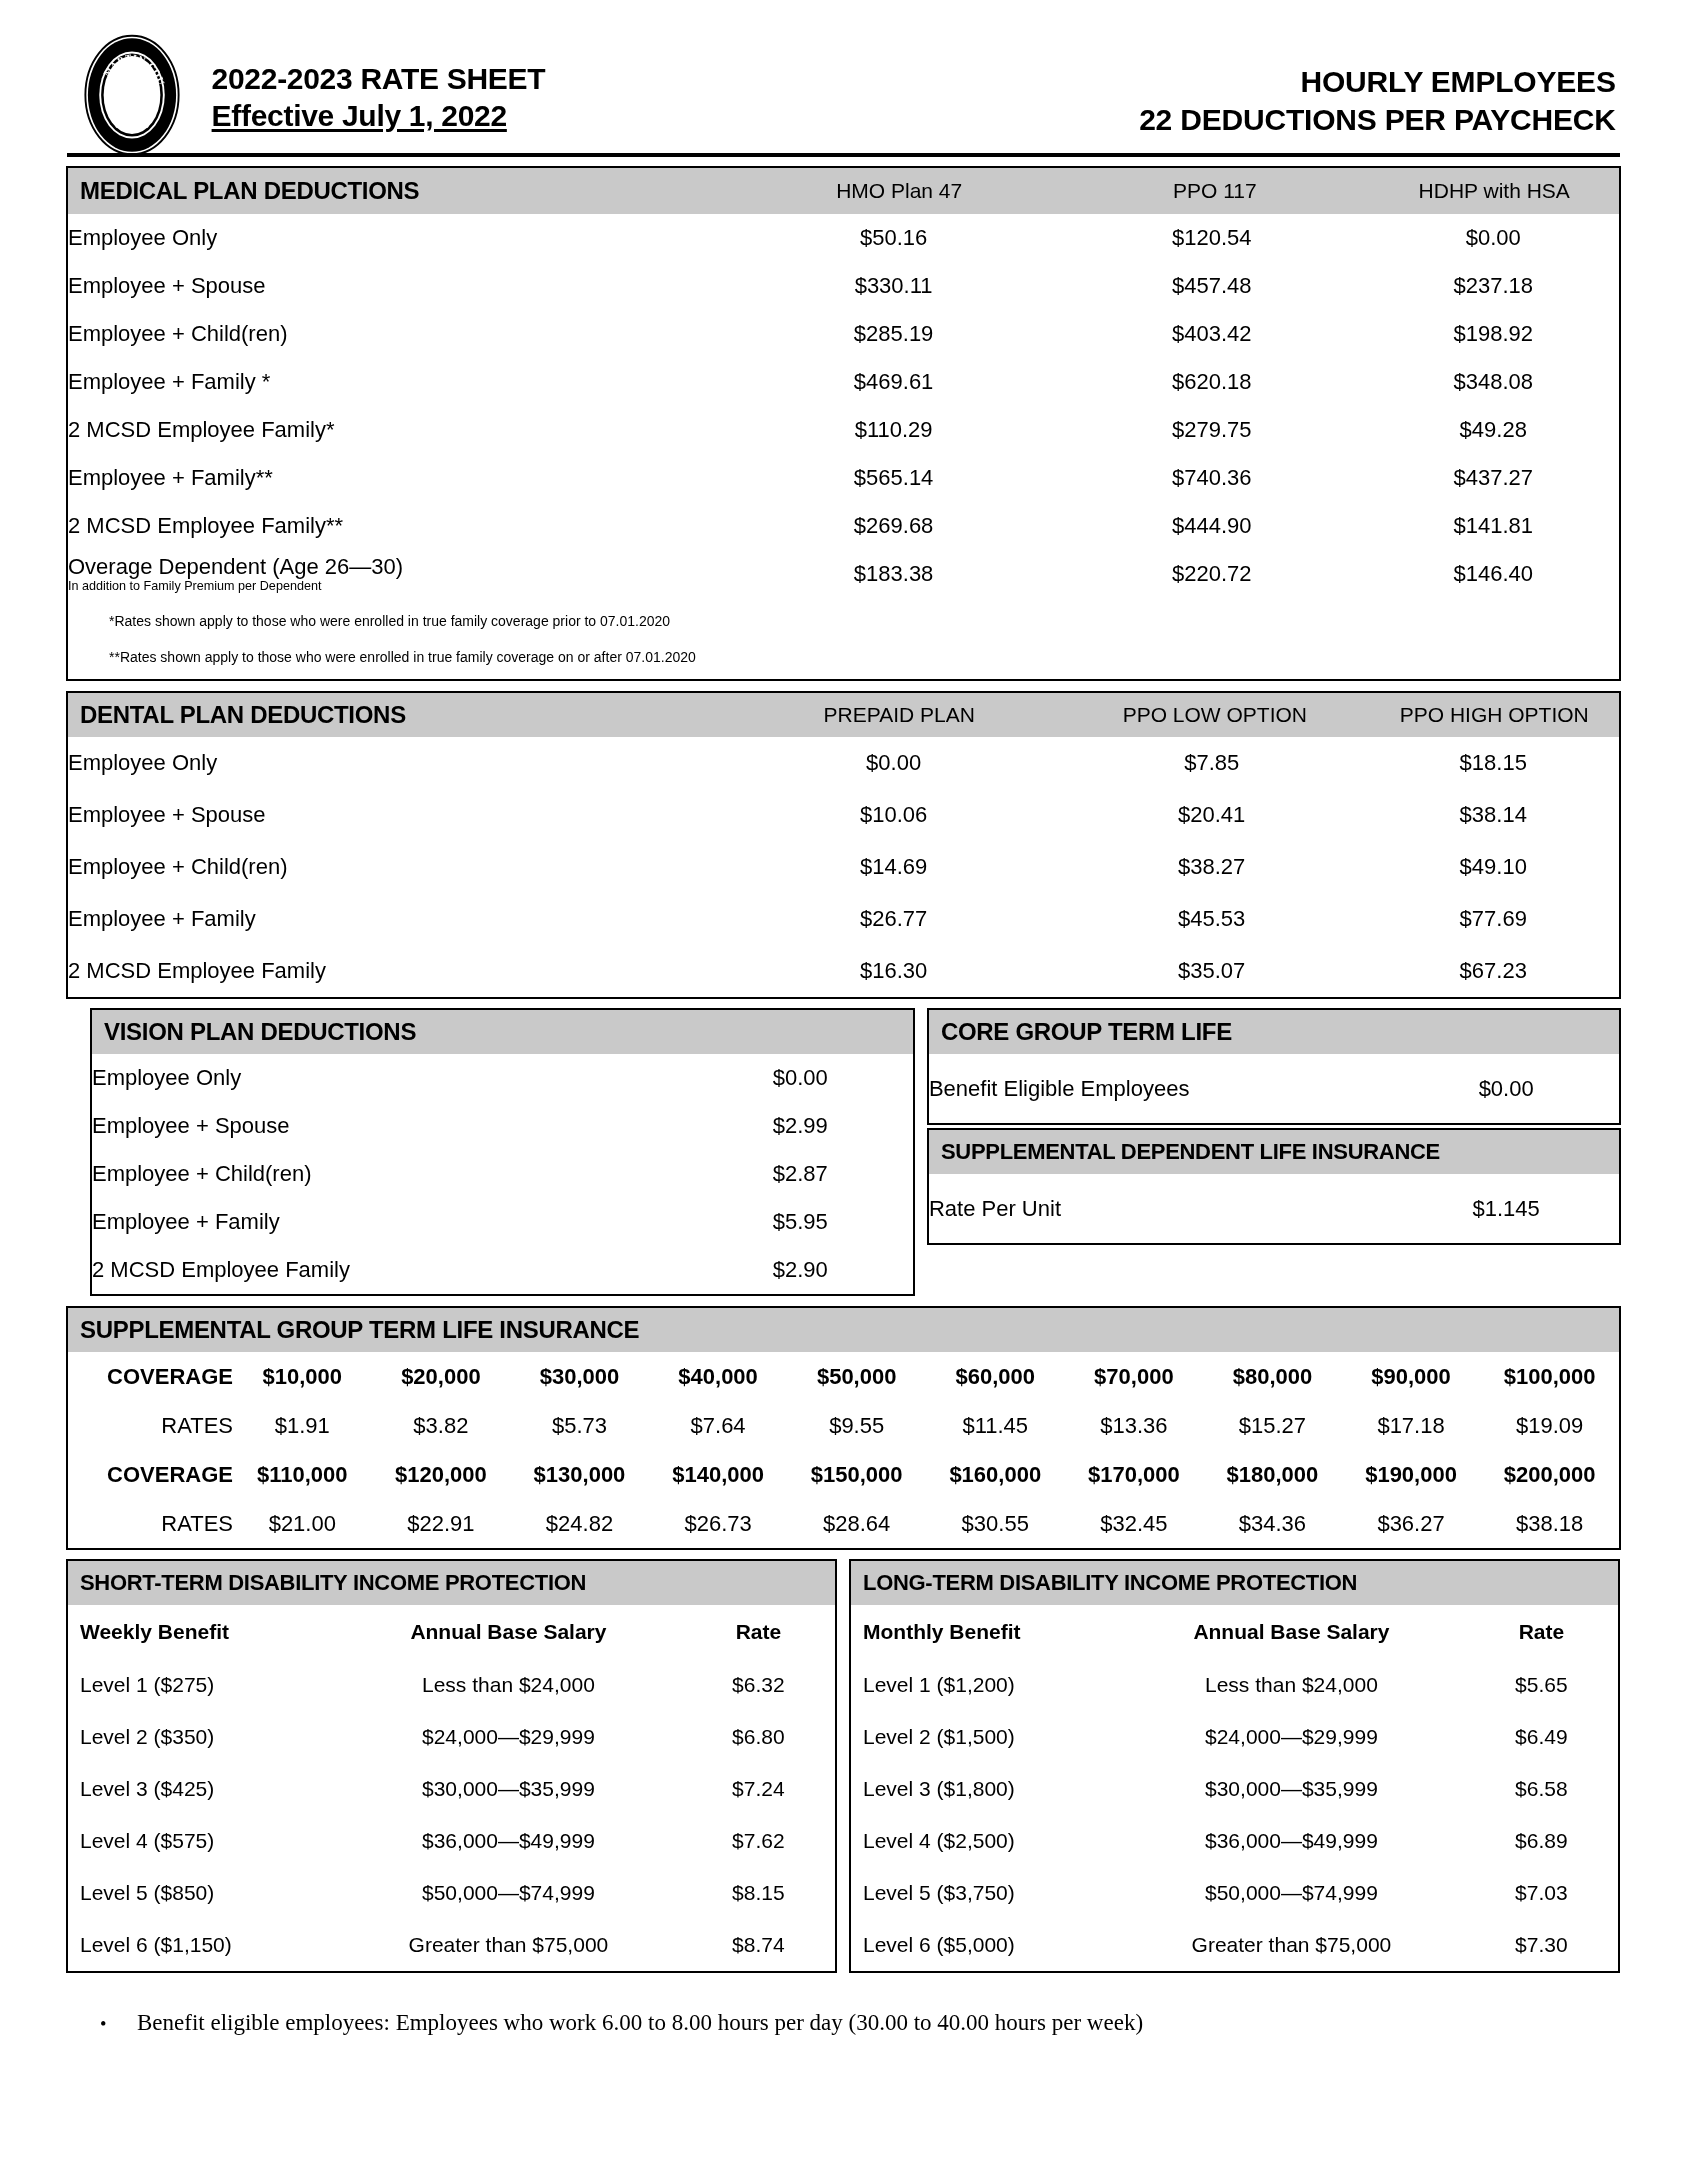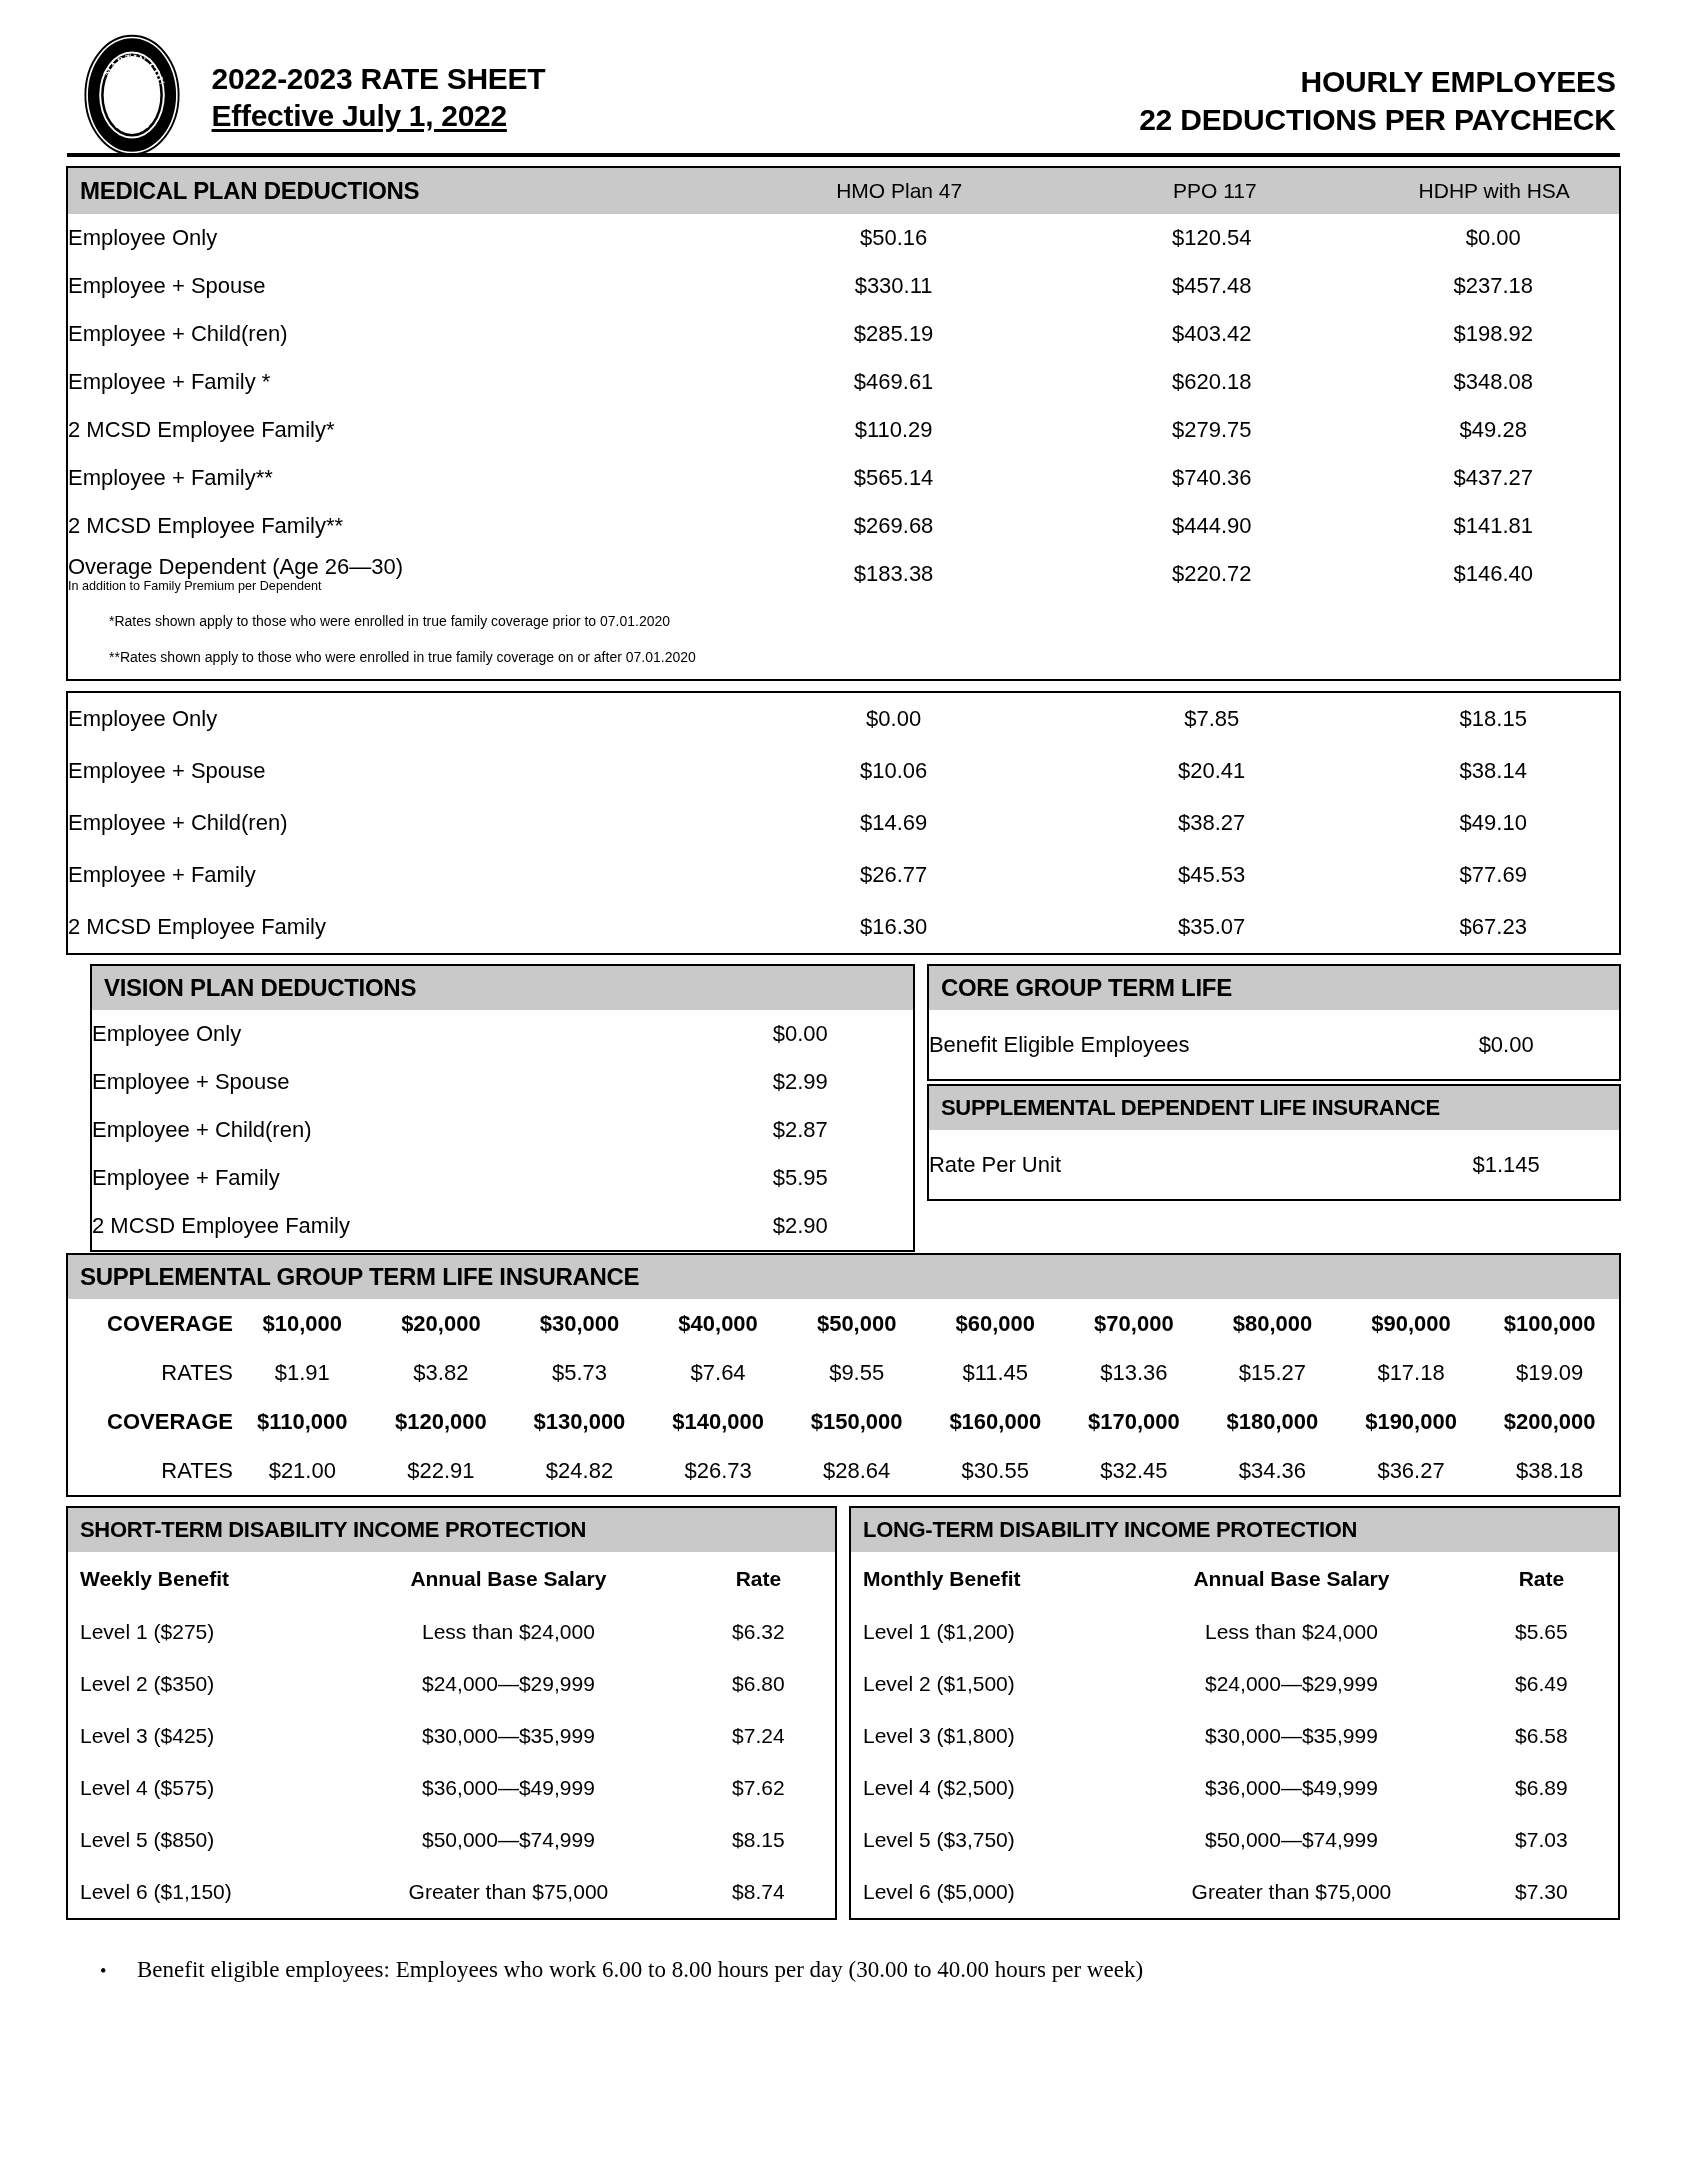--- a/index.html
+++ b/index.html
@@ -136,21 +136,21 @@
   .split-left .box, .split-right .box { margin-top: 0; }
   .vis-c0 { width: 595px; }
   .vis-c1 { width: 225px; }
   .vis-row td { height: 48px; }
   .life-row td { height: 69px; }
   .life-c0 { width: 463px; }
   .life-c1 { width: 225px; }
   .life-lbl { padding-left: 40px; white-space: nowrap; }
 
   
-  #supp-life-box { margin-top: 1px; }
+  #supp-life-box { margin-top: 10px; }
   table.supp { width: 100%; border-collapse: collapse; table-layout: fixed; }
   table.supp td { font-size: 22px; height: 49px; text-align: center; white-space: nowrap; }
   table.supp td.rowhead {
     text-align: right;
     padding-left: 12px;
     width: 165px;
   }
   table.supp tr.cov td { font-weight: bold; }
 
   
@@ -281,20 +281,26 @@
         <td class="val med-c2">$220.72</td>
         <td class="val med-c3">$146.40</td>
       </tr>
     </tbody>
       </table>
     <div class="footnote">*Rates shown apply to those who were enrolled in true family coverage prior to 07.01.2020</div>
     <div class="footnote f2">**Rates shown apply to those who were enrolled in true family coverage on or after 07.01.2020</div>
   </div>
 
   <div class="box" id="dental-box">
+    <div class="band">
+      <div class="band-title den-c0">DENTAL PLAN DEDUCTIONS</div>
+      <div class="band-col den-c1">PREPAID PLAN</div>
+      <div class="band-col den-c2">PPO LOW OPTION</div>
+      <div class="band-col den-c3">PPO HIGH OPTION</div>
+    </div>
     <table class="grid">
       <tbody>
           <tr class="den-row">
         <td class="lbl den-c0">Employee Only</td>
         <td class="val den-c1">$0.00</td>
         <td class="val den-c2">$7.85</td>
         <td class="val den-c3">$18.15</td>
       </tr>
       <tr class="den-row">
         <td class="lbl den-c0">Employee + Spouse</td>

